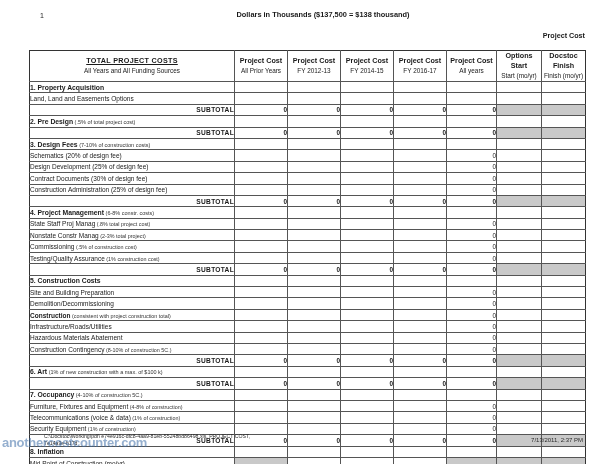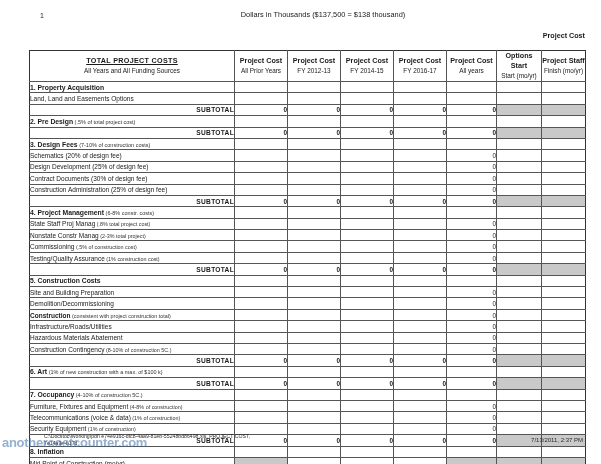--- a/index.html
+++ b/index.html
@@ -37,21 +37,21 @@
     letter-spacing: 0.15px;
     line-height: 10px;
   }
   .title-line2 {
     font-size: 7.4px;
     font-weight: bold;
     line-height: 10px;
   }
   .title-line3 {
     font-size: 7.4px;
-    font-weight: normal;
+    font-weight: bold;
     line-height: 10px;
     margin-left: 45px;
   }
   .corner-label {
     position: absolute;
     right: 16px;
     top: 31px;
     font-size: 7.2px;
     font-weight: bold;
   }
@@ -214,21 +214,21 @@
         </td>
         <td>
           <span class="hdr-main-1">Project Cost</span>
           <span class="hdr-main-2">All years</span>
         </td>
         <td>
           <span class="hdr-main-1">Options Start</span>
           <span class="hdr-main-2">Start (mo/yr)</span>
         </td>
         <td class="outer-right">
-          <span class="hdr-main-1">Project Staff</span>
+          <span class="hdr-main-1">Docstoc Finish</span>
           <span class="hdr-main-2">Finish (mo/yr)</span>
         </td>
       </tr>
   </thead>
   <tbody id="table-body">
       <tr>
         <td class="lbl outer-left"><span class="sec-title">1. Property Acquisition</span></td>
         <td class="num"></td>
         <td class="num"></td>
         <td class="num"></td>

